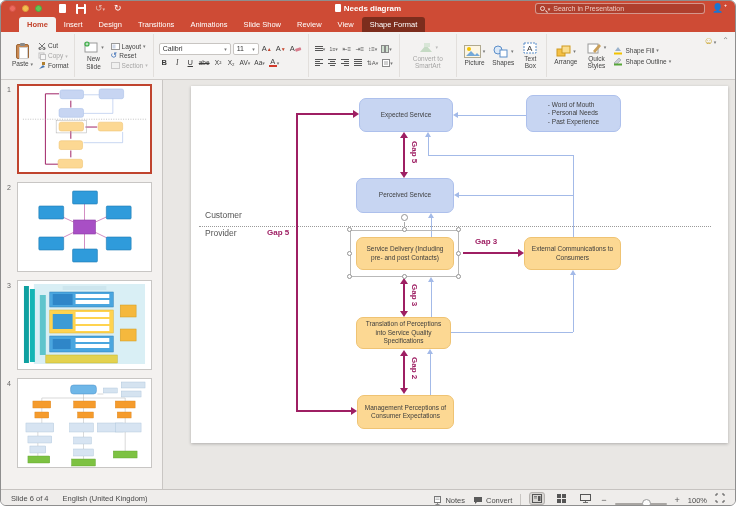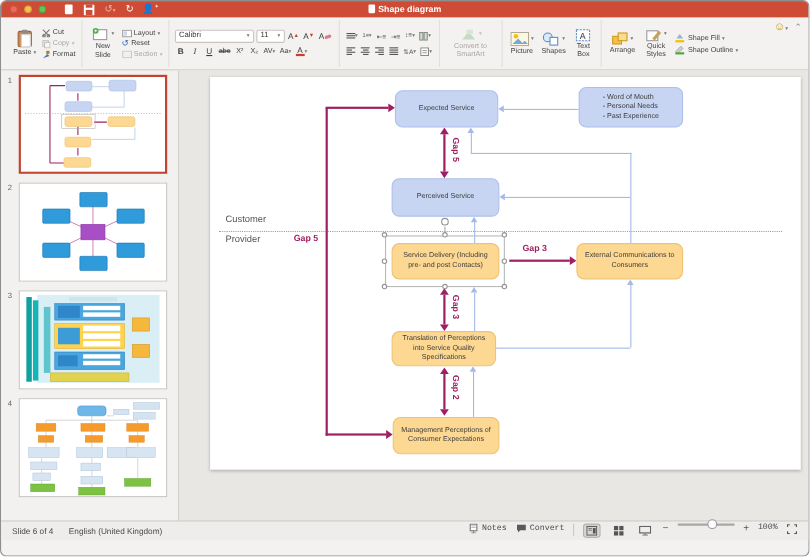--- a/index.html
+++ b/index.html
@@ -90,21 +90,21 @@
   .zone { position:absolute; font-size:8.5px; color:#555; z-index:4; }
   .dashline { position:absolute; border-top:1px dotted #9a9a9a; height:0; z-index:1; }
   .selrect { position:absolute; border:1px solid #b9b9b9; z-index:5; }
   .hdl { position:absolute; width:5px; height:5px; background:#fff; border:1px solid #949494; border-radius:50%; z-index:6; }
   .rot { position:absolute; width:7px; height:7px; background:#fff; border:1px solid #949494; border-radius:50%; z-index:6; }
   .rotstem { position:absolute; width:1px; background:#aaa; z-index:5; }
 
   
   .notesbar { height:42px; background:#FCFBFA; border-top:1px solid #C9C6C3; padding:6px 10px; font-size:7.5px; color:#333; }
   .statusbar { height:18px; background:#EFEDEB; border-top:1px solid #C6C3C0; display:flex; align-items:center; padding:0 10px; font-size:7.5px; color:#4a4a4a; gap:14px; }
-  .sb-right { margin-left:auto; display:flex; align-items:flex-start; gap:8px;font-family:Liberation Mono, monospace; }
+  .sb-right { margin-left:auto; display:flex; align-items:flex-end; gap:8px; }
   .sb-item { display:flex; align-items:center; gap:3px; color:#4a4a4a; }
   .viewbtn { width:16px; height:13px; display:flex; align-items:center; justify-content:center; border-radius:3px; }
   .viewbtn.active { background:#D8D6D3; border:1px solid #B5B2AF; }
   .sb-sep { width:1px; height:11px; background:#C9C6C3; }
   .slider { width:52px; height:2px; background:#A9A6A3; border-radius:1px; position:relative; }
   .knob { position:absolute; top:-4px; left:27px; width:9px; height:9px; background:#FDFDFD; border:1px solid #9a9a9a; border-radius:50%; }
   .zoomsign { font-size:9px; color:#555; }
 </style>
 </head>
 <body>
@@ -127,25 +127,41 @@
           <svg class="ico" width="10" height="10">
             <rect x="0" y="0" width="10" height="10" fill="#fff" rx="1"></rect>
             <rect x="2" y="0" width="6" height="3" fill="#CE4B35"></rect>
             <rect x="2" y="5" width="6" height="5" fill="#CE4B35"></rect>
           </svg>
         </span>
       <span style="color:#E7B6AC;font-size:9px;line-height:1;">↺<span class="dd" style="color:#E7B6AC;">▾</span></span>
       <span style="color:#fff;font-size:9px;line-height:1;">↻</span>
     </div>
     <div class="tb-title">
-      <span class="docico"></span><span>Shape diagram</span>
+      <span class="docico"></span><span>Needs diagram</span>
+    </div>
+    <div class="searchbox">
+      <span class="mag"></span>
+      <span class="dd" style="color:#EDC9C0;">▾</span>
+      <input placeholder="Search in Presentation" style="">
     </div>
     <span class="share">👤⁺</span>
   </div>
 
+  <div class="tabrow">
+    <span class="tab active">Home</span>
+    <span class="tab">Insert</span>
+    <span class="tab">Design</span>
+    <span class="tab">Transitions</span>
+    <span class="tab">Animations</span>
+    <span class="tab">Slide Show</span>
+    <span class="tab">Review</span>
+    <span class="tab">View</span>
+    <span class="tab contextual">Shape Format</span>
+  </div>
 
   <div class="ribbon">
     <div class="rgroup">
       <div class="bigbtn">
         <span class="clipboard"></span>
         <span><span>Paste</span> <span class="dd">▾</span></span>
       </div>
       <div class="stack">
         <div class="smallbtn">
             <svg class="ico" width="8" height="8">

